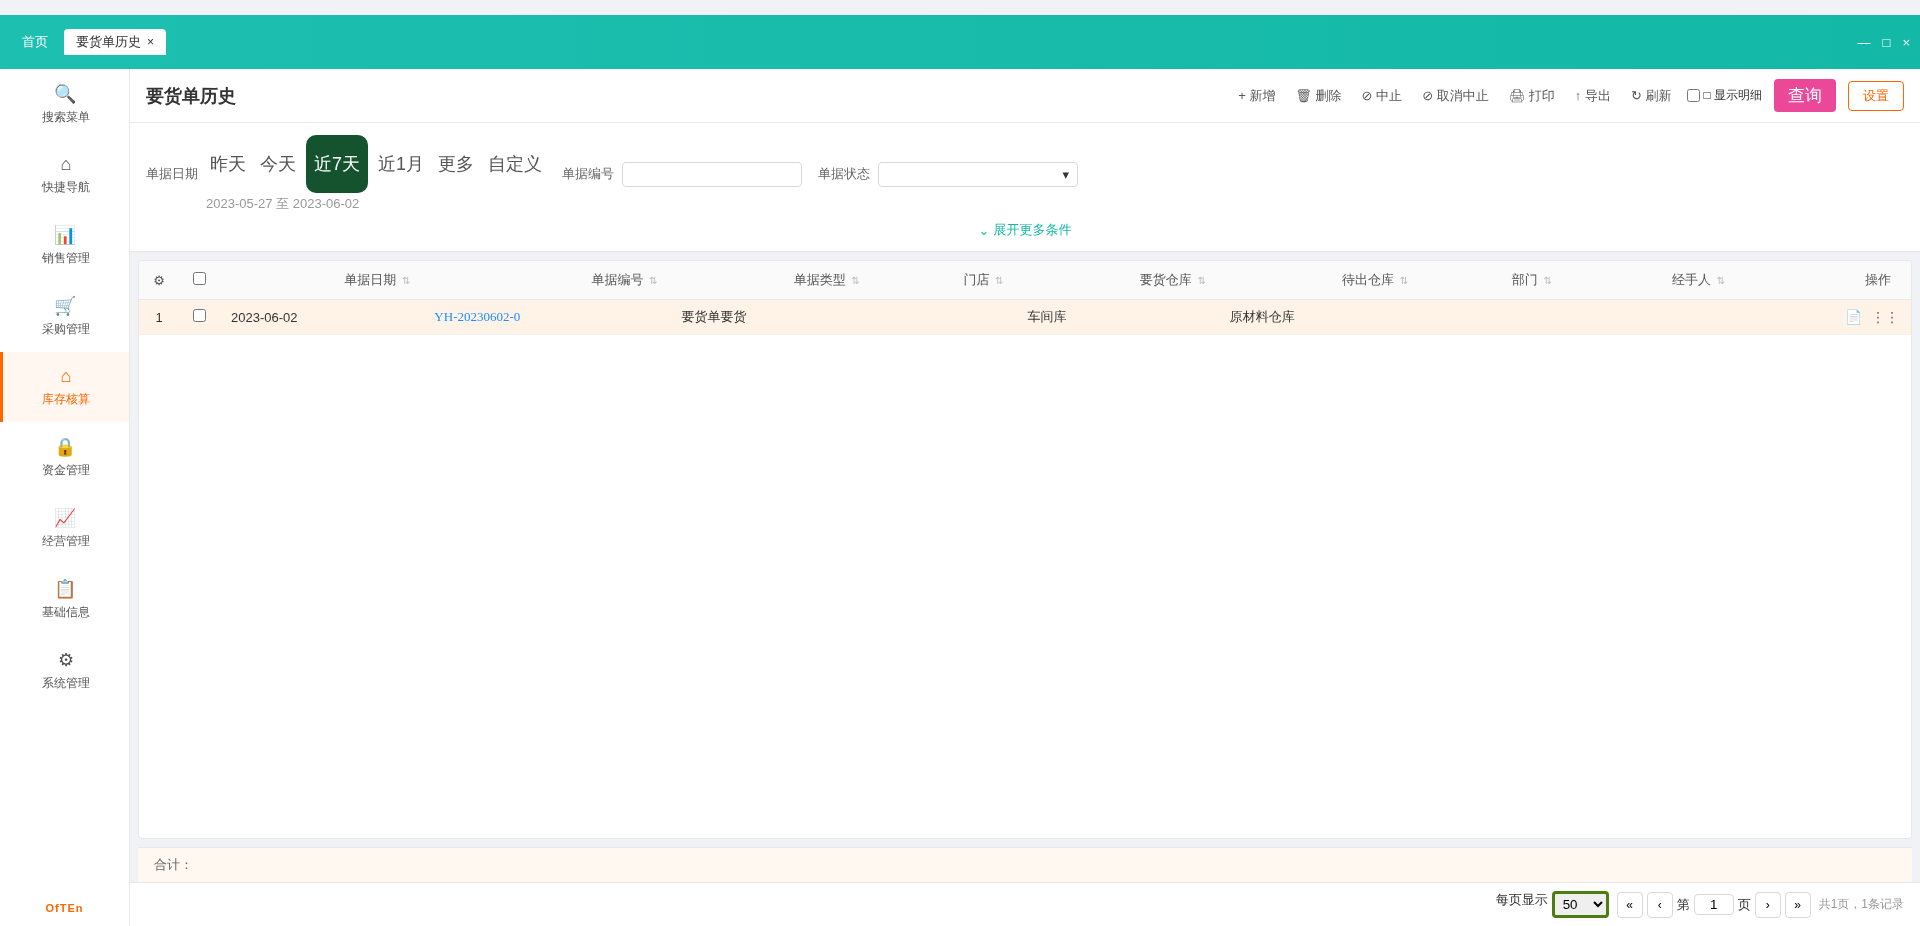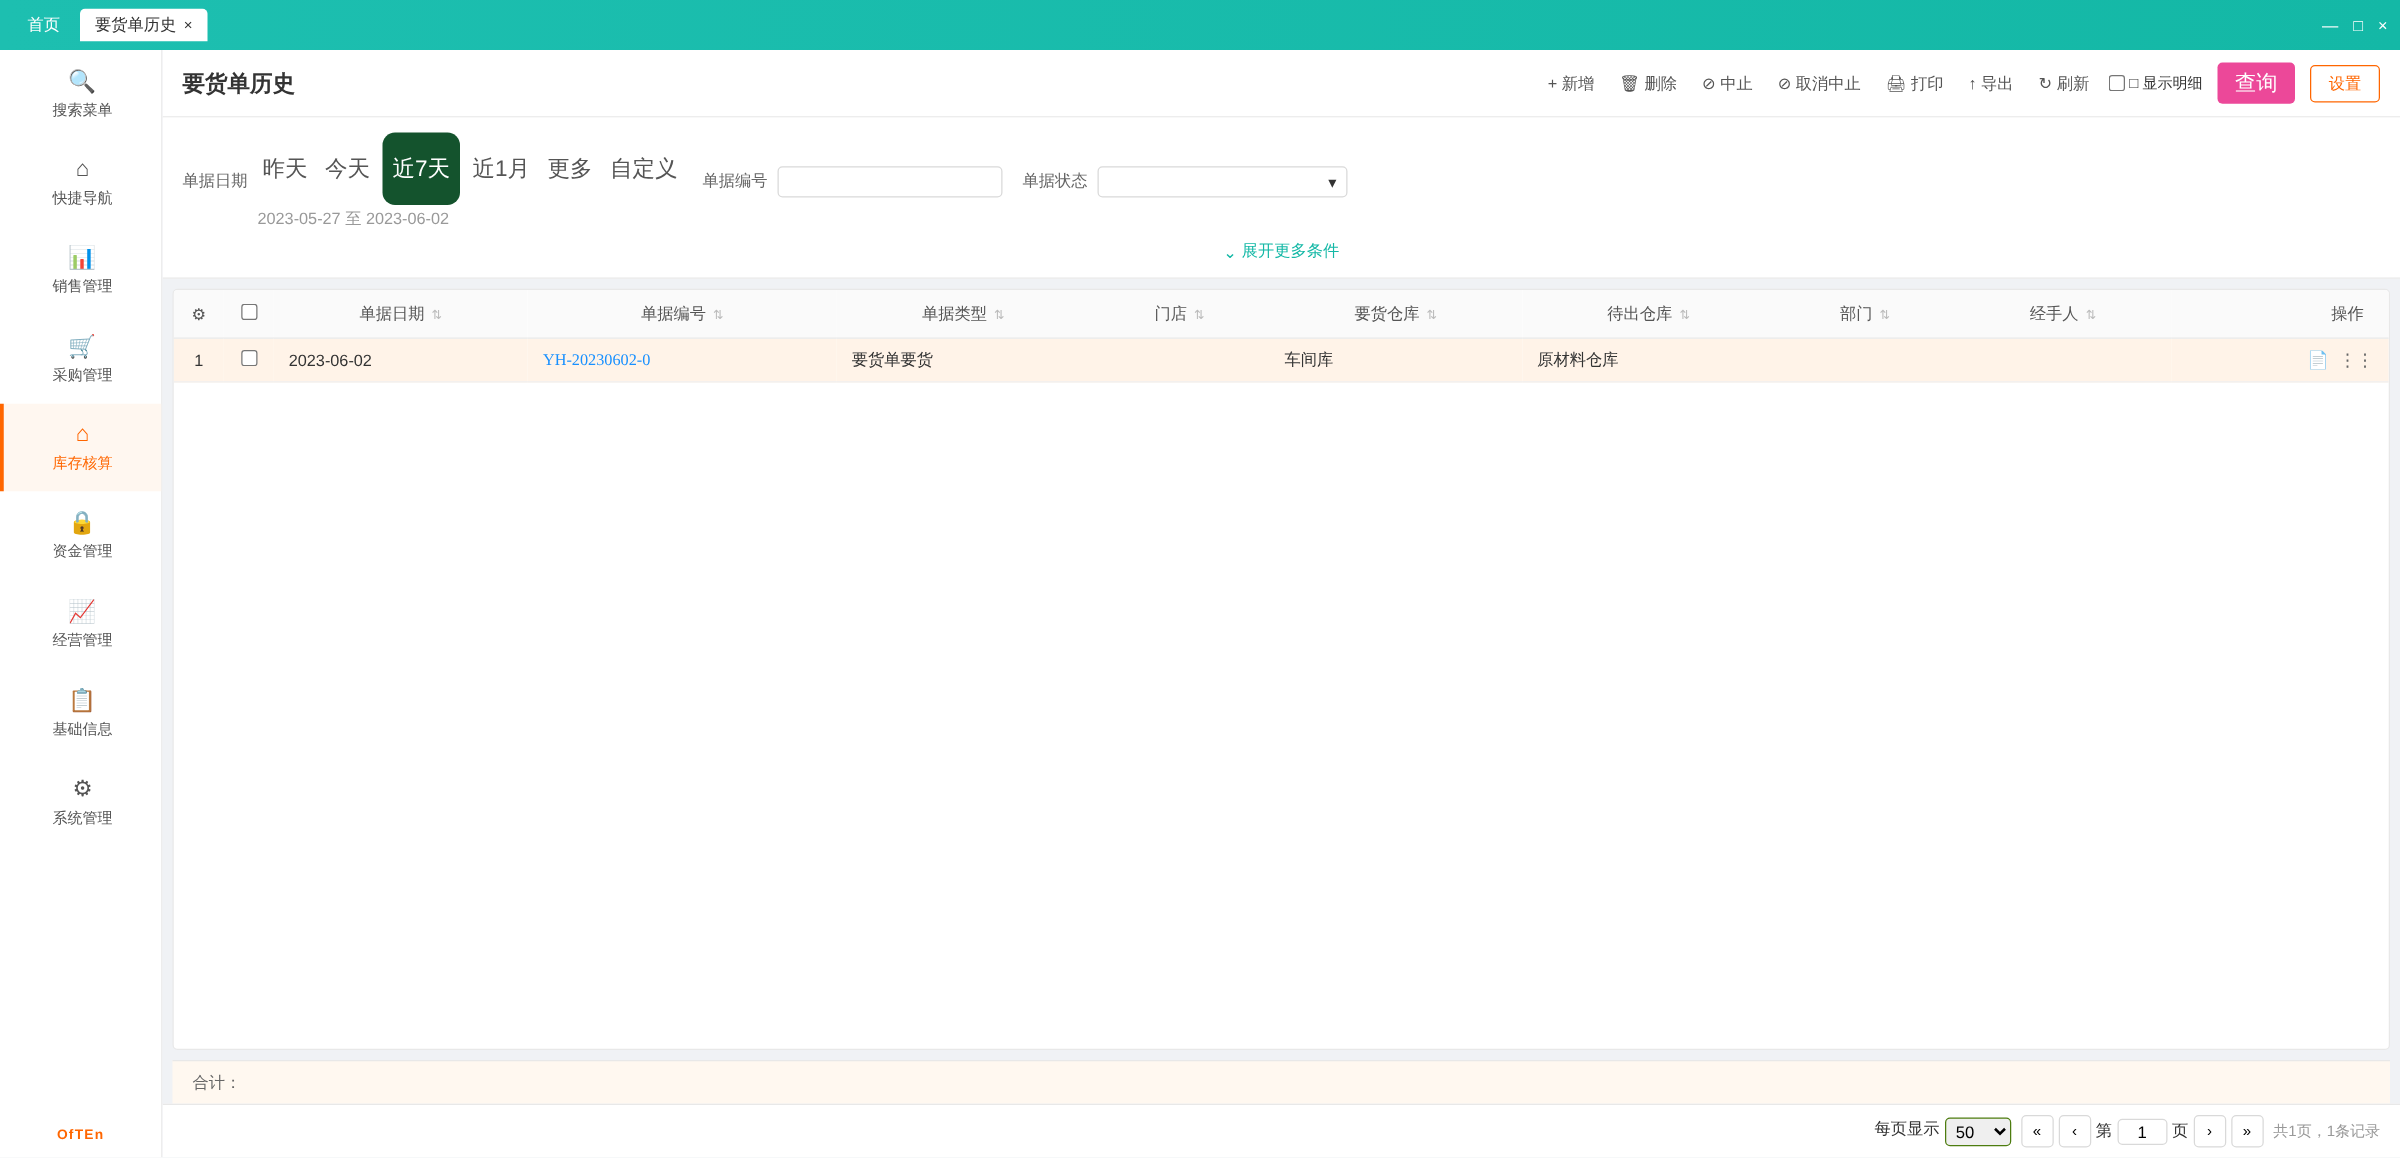--- a/index.html
+++ b/index.html
@@ -1,26 +1,27 @@
 <!DOCTYPE html>
 <html><head>
   <meta charset="utf-8">
   <style>
     * { margin: 0; padding: 0; box-sizing: border-box; }
     body { font-family: "Microsoft YaHei", "PingFang SC", Arial, sans-serif; font-size: 13px; color: #333; background: #f0f2f5; width: 1920px; height: 926px; overflow: hidden; display: flex; flex-direction: column; }
 
     
     .top-bar {
-      height: 40px;
+      height: 54px;
       background: linear-gradient(90deg, #1dbfb0 0%, #14b8a6 100%);
       display: flex;
       align-items: center;
       padding: 0 10px;
       gap: 4px;
       flex-shrink: 0;
+      margin-top: 15px;
     }
     .top-bar-tab {
       display: flex;
       align-items: center;
       padding: 4px 12px;
       border-radius: 4px 4px 0 0;
       cursor: pointer;
       font-size: 13px;
       color: #fff;
       gap: 6px;
@@ -234,21 +235,21 @@
       width: 100%;
       border-collapse: collapse;
       font-size: 13px;
     }
     thead tr {
       background: #fafafa;
       border-bottom: 1px solid #e8e8e8;
     }
     th {
       padding: 10px 12px;
-      text-align: center;
+      text-align: right;
       font-weight: normal;
       color: #555;
       border-bottom: 1px solid #e8e8e8;
       white-space: nowrap;
       position: relative;
     }
     th .sort-icon {
       font-size: 10px;
       color: #bbb;
       margin-left: 2px;
@@ -294,21 +295,21 @@
       gap: 8px;
       font-size: 13px;
       flex-shrink: 0;
     }
     .page-size-select {
       display: flex;
       align-items: flex-start;
       gap: 4px;
     }
     .page-size-select select {
-      border: 1px solid #4d7c0f;
+      border: 3px solid #4d7c0f;
       border-radius: 4px;
       padding: 2px 4px;
     }
     .page-nav {
       display: flex;
       align-items: center;
       gap: 4px;
     }
     .page-btn {
       width: 26px; height: 26px;

